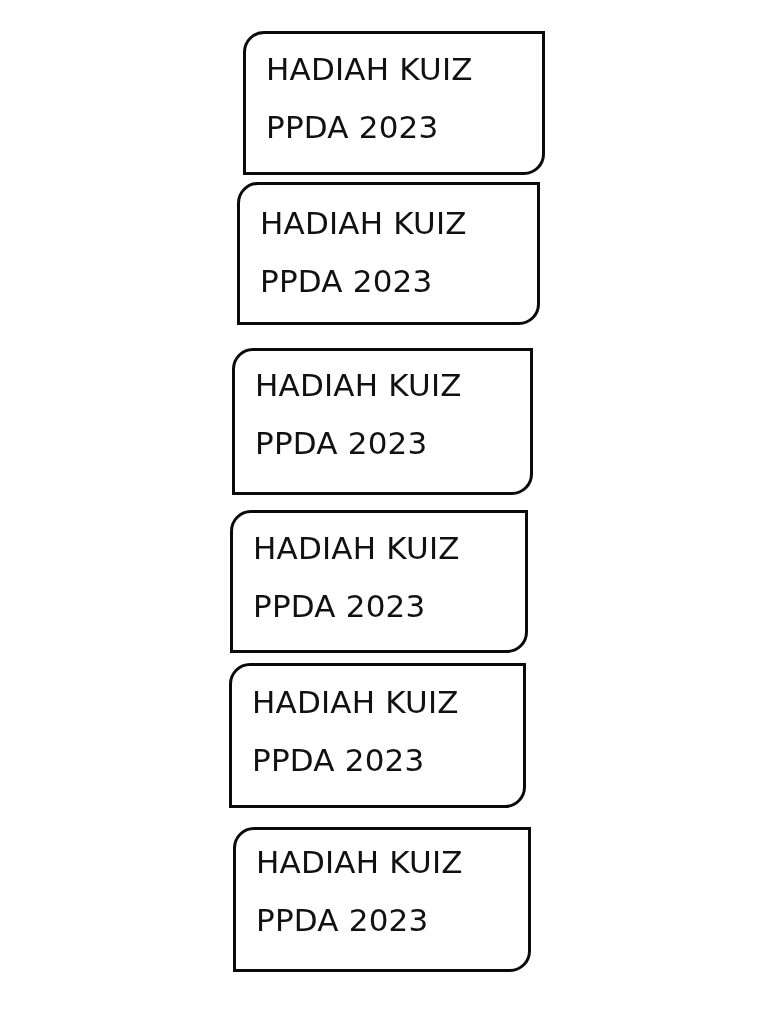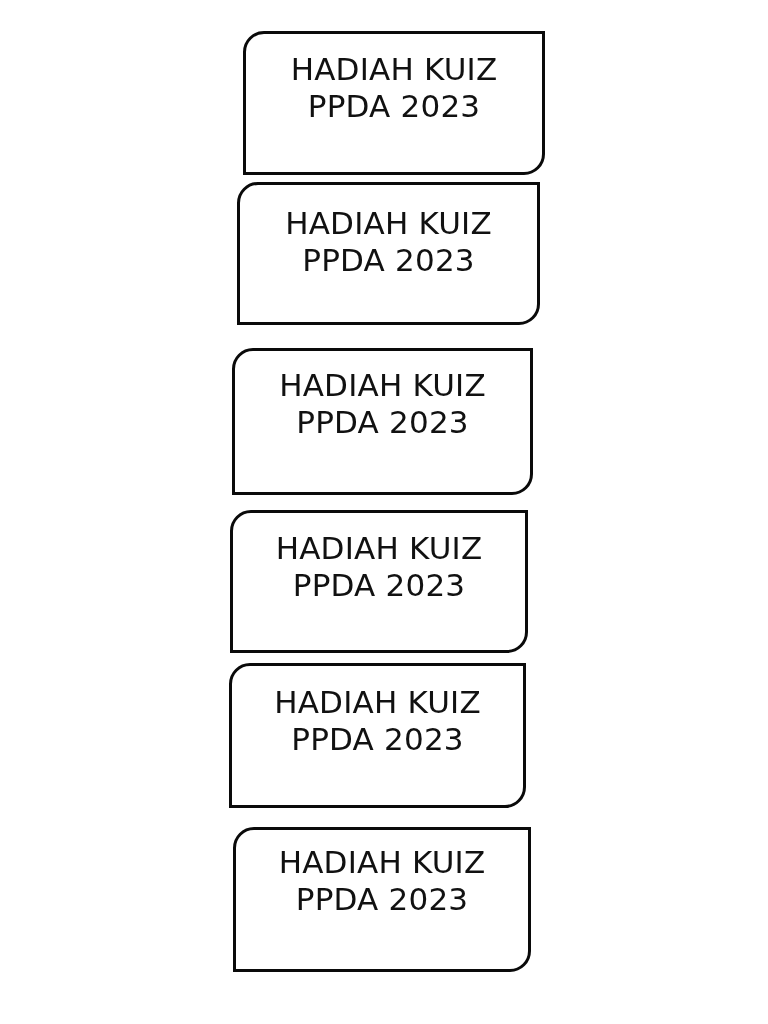--- a/index.html
+++ b/index.html
@@ -33,36 +33,37 @@
     border: 3px solid #0a0a0a;
     
     border-radius: 21px 0px 21px 0px;
     display: block;
   }
 
   .label-text-block {
     position: absolute;
     left: 0;
     right: 0;
-    text-align: center;
+    text-align: left;
+    padding-left: 20px;
   }
 
   .label-line {
     display: block;
     color: #111111;
     font-family: "DejaVu Sans", "Liberation Sans", sans-serif;
     font-size: 31px;
     font-weight: 400;
     letter-spacing: 0.2px;
     line-height: 1.0;
     white-space: nowrap;
   }
 
   .label-line.line-two {
-    margin-top: 6px;
+    margin-top: 27px;
   }
 </style>
 </head>
 <body>
 
 <div id="label-sheet">
     <div class="label-card" style="left: 243px; top: 31px; width: 302px; height: 144px; border-color: rgb(10, 10, 10); border-width: 3px; border-radius: 21px 0px;">
       <div class="label-text-block" style="top: 20px;">
         <span class="label-line line-one" style="font-size: 31px; color: rgb(17, 17, 17);">HADIAH KUIZ</span>
         <span class="label-line line-two" style="font-size: 31px; color: rgb(17, 17, 17);">PPDA 2023</span>

